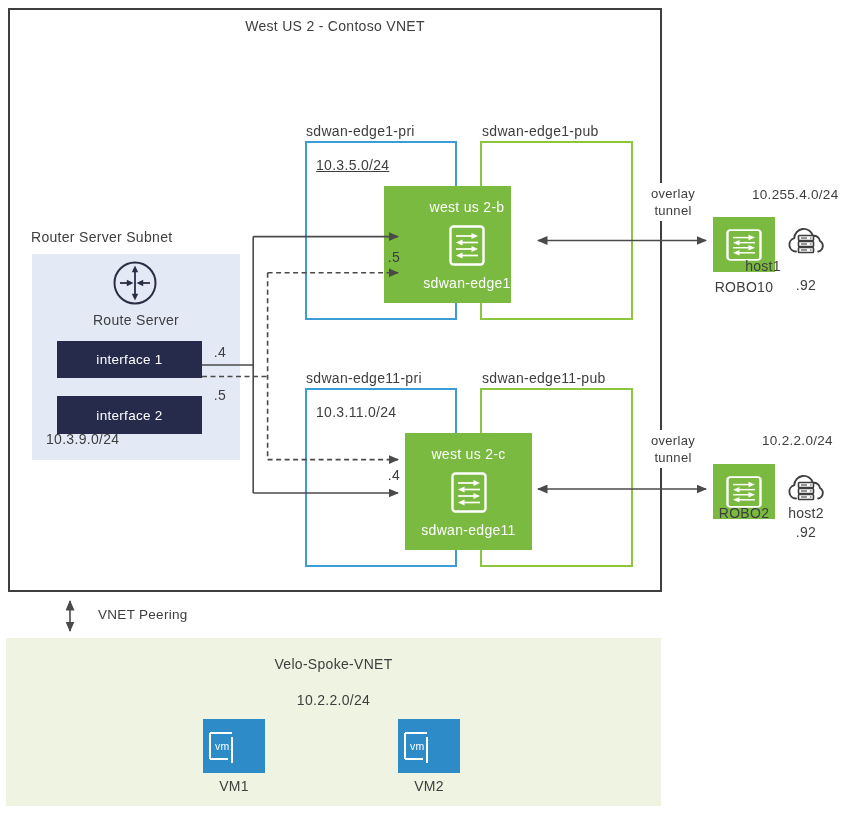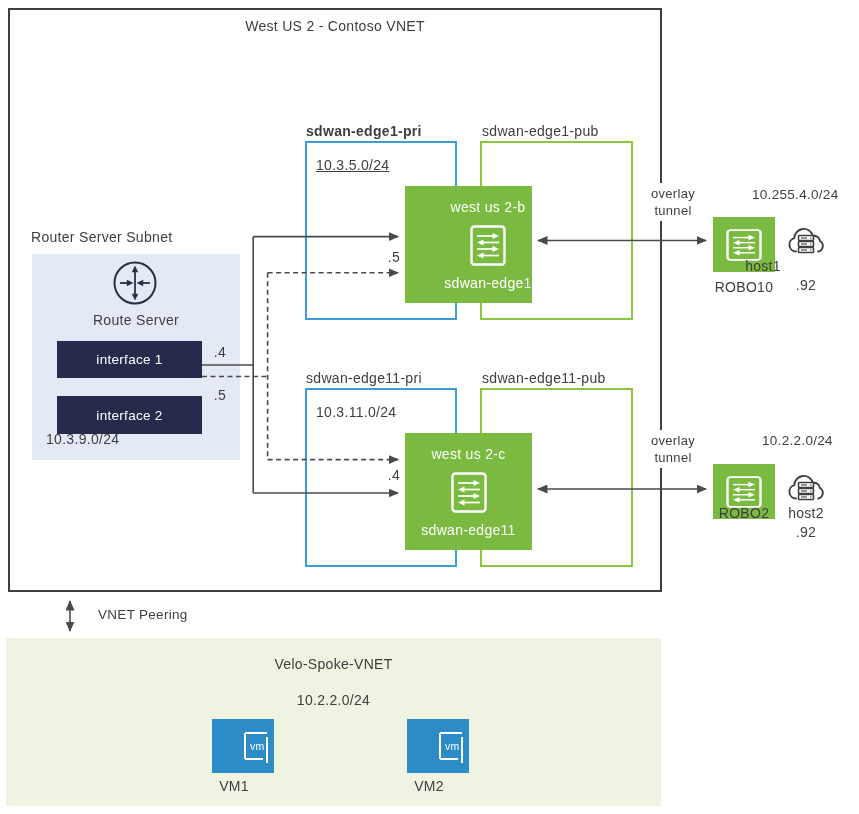--- a/index.html
+++ b/index.html
@@ -15,21 +15,21 @@
   .iface{position:absolute;left:57px;width:145px;background:#272B4B;color:#fff;
     font-size:13.5px;display:flex;align-items:center;justify-content:center;}
   .pri-box{position:absolute;width:152px;height:179px;border:2px solid #3B9CD6;box-sizing:border-box;}
   .pub-box{position:absolute;width:153px;height:179px;border:2px solid #8CC63F;box-sizing:border-box;}
   .edge-box{position:absolute;width:127px;height:117px;background:#7BBA40;color:#fff;
     display:flex;flex-direction:column;align-items:center;justify-content:space-between;
     padding:13px 0 12px;box-sizing:border-box;font-size:14px;}
   .robo-box{position:absolute;width:62px;height:55px;background:#7BBA40;
     display:flex;align-items:center;justify-content:center;}
   .vm-box{position:absolute;width:62px;height:54px;background:#2D8CC8;
-    display:flex;align-items:center;justify-content:flex-end;margin-left:9px;}
+    display:flex;align-items:center;justify-content:flex-start;}
   .spoke-box{position:absolute;left:6px;top:638px;width:655px;height:168px;background:#EEF3E2;}
   .overlay-lbl{position:absolute;width:60px;background:#fff;text-align:center;
     font-size:13px;line-height:17px;padding:2px 0;}
   svg.lines{position:absolute;left:0;top:0;pointer-events:none;}
   .ln{stroke:#4A4A4A;stroke-width:1.6;fill:none;}
   .dash{stroke-dasharray:5 3.5;}
 </style>
 </head>
 <body>
 
@@ -52,27 +52,27 @@
     <polygon points="25.5,24 32.2,20.8 32.2,27.2" fill="#2A2E43"></polygon>
   </svg>
   <div class="lbl ctr" style="left:52px;top:312px;width:168px;">Route Server</div>
 
   <div class="iface" style="top:341px;height:37px;">interface 1</div>
   <div class="iface" style="top:364px;height:38px;margin-top:32px;">interface 2</div>
   <div class="lbl ctr" style="left:207px;top:344px;width:26px;">.4</div>
   <div class="lbl ctr" style="left:207px;top:387px;width:26px;">.5</div>
   <div class="lbl" style="left:46px;top:431px;">10.3.9.0/24</div>
 
-  <div class="lbl" style="left:306px;top:123px;font-weight:bold;">sdwan-edge1-pri</div>
+  <div class="lbl" style="left:306px;top:123px;">sdwan-edge1-pri</div>
   <div class="pri-box" style="left:305px;top:141px;"></div>
   <div class="lbl" style="left:316px;top:157px;text-decoration:underline;">10.3.5.0/24</div>
   <div class="lbl" style="left:482px;top:123px;">sdwan-edge1-pub</div>
   <div class="pub-box" style="left:480px;top:141px;"></div>
 
-  <div class="edge-box" style="left:405px;top:186px;padding-left:39px;">
+  <div class="edge-box" style="left:384px;top:186px;padding-left:39px;">
     <div>west us 2-b</div>
     <svg width="36" height="41" viewBox="0 0 36 41">
       <rect x="1.5" y="1.5" width="33" height="38" rx="3" fill="none" stroke="#fff" stroke-width="2.4"></rect>
       <line x1="7" y1="11" x2="23" y2="11" stroke="#fff" stroke-width="1.7"></line>
       <polygon points="22.5,8 29,11 22.5,14" fill="#fff"></polygon>
       <line x1="13" y1="17.5" x2="29" y2="17.5" stroke="#fff" stroke-width="1.7"></line>
       <polygon points="13.5,14.5 7,17.5 13.5,20.5" fill="#fff"></polygon>
       <line x1="7" y1="24" x2="23" y2="24" stroke="#fff" stroke-width="1.7"></line>
       <polygon points="22.5,21 29,24 22.5,27" fill="#fff"></polygon>
       <line x1="13" y1="30.5" x2="29" y2="30.5" stroke="#fff" stroke-width="1.7"></line>

